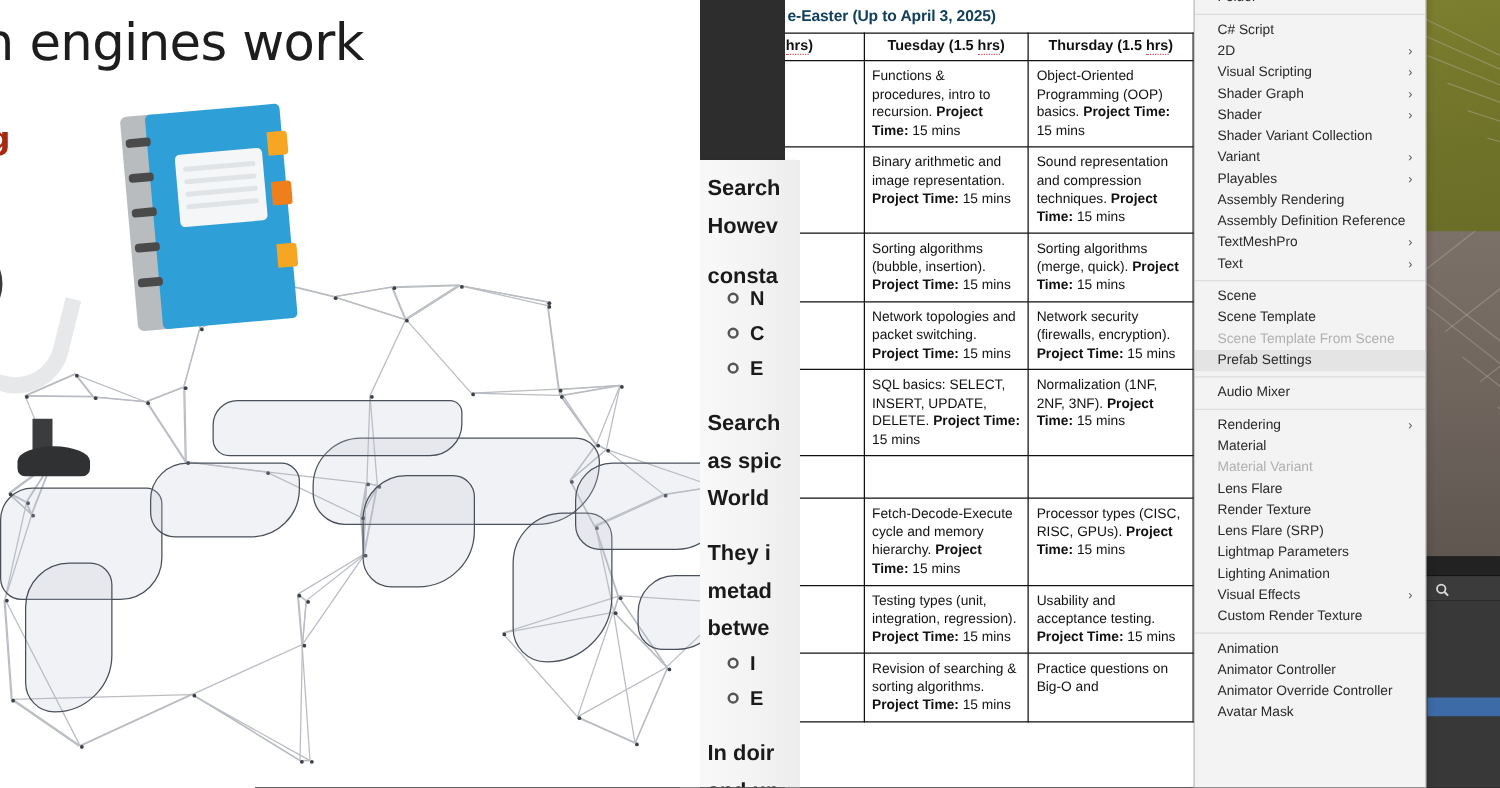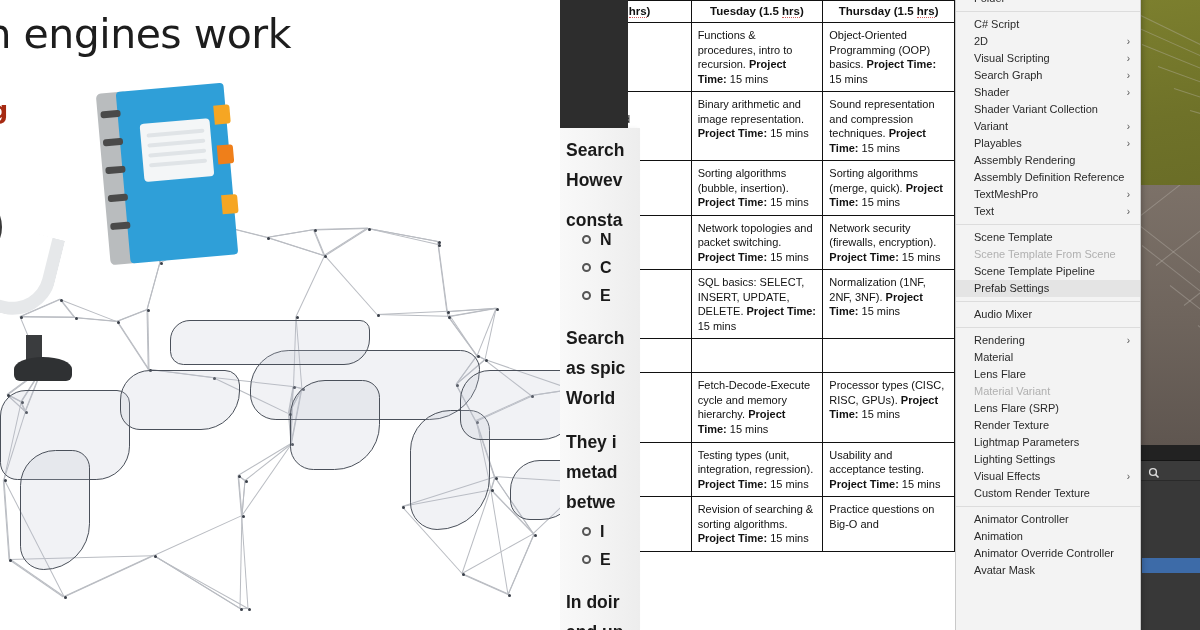--- a/index.html
+++ b/index.html
@@ -174,55 +174,56 @@
   </div>
   <div class="unity-list"></div>
   <div class="unity-sel-row"></div>
 
   <div class="menu" id="menu">
       <div class="menu-item"><span>Folder</span></div>
       <div class="menu-sep"></div>
       <div class="menu-item"><span>C# Script</span></div>
       <div class="menu-item"><span>2D</span><span class="menu-arrow">›</span></div>
       <div class="menu-item"><span>Visual Scripting</span><span class="menu-arrow">›</span></div>
-      <div class="menu-item"><span>Search Graph</span><span class="menu-arrow">›</span></div>
+      <div class="menu-item"><span>Shader Graph</span><span class="menu-arrow">›</span></div>
       <div class="menu-item"><span>Shader</span><span class="menu-arrow">›</span></div>
       <div class="menu-item"><span>Shader Variant Collection</span></div>
       <div class="menu-item"><span>Variant</span><span class="menu-arrow">›</span></div>
       <div class="menu-item"><span>Playables</span><span class="menu-arrow">›</span></div>
       <div class="menu-item"><span>Assembly Rendering</span></div>
       <div class="menu-item"><span>Assembly Definition Reference</span></div>
       <div class="menu-item"><span>TextMeshPro</span><span class="menu-arrow">›</span></div>
       <div class="menu-item"><span>Text</span><span class="menu-arrow">›</span></div>
       <div class="menu-sep"></div>
+      <div class="menu-item"><span>Scene</span></div>
       <div class="menu-item"><span>Scene Template</span></div>
       <div class="menu-item dim"><span>Scene Template From Scene</span></div>
-      <div class="menu-item"><span>Scene Template Pipeline</span></div>
       <div class="menu-item hl"><span>Prefab Settings</span></div>
       <div class="menu-sep"></div>
       <div class="menu-item"><span>Audio Mixer</span></div>
       <div class="menu-sep"></div>
       <div class="menu-item"><span>Rendering</span><span class="menu-arrow">›</span></div>
       <div class="menu-item"><span>Material</span></div>
+      <div class="menu-item dim"><span>Material Variant</span></div>
       <div class="menu-item"><span>Lens Flare</span></div>
-      <div class="menu-item dim"><span>Material Variant</span></div>
+      <div class="menu-item"><span>Render Texture</span></div>
       <div class="menu-item"><span>Lens Flare (SRP)</span></div>
-      <div class="menu-item"><span>Render Texture</span></div>
       <div class="menu-item"><span>Lightmap Parameters</span></div>
-      <div class="menu-item"><span>Lighting Settings</span></div>
+      <div class="menu-item"><span>Lighting Animation</span></div>
       <div class="menu-item"><span>Visual Effects</span><span class="menu-arrow">›</span></div>
       <div class="menu-item"><span>Custom Render Texture</span></div>
       <div class="menu-sep"></div>
+      <div class="menu-item"><span>Animation</span></div>
       <div class="menu-item"><span>Animator Controller</span></div>
-      <div class="menu-item"><span>Animation</span></div>
       <div class="menu-item"><span>Animator Override Controller</span></div>
       <div class="menu-item"><span>Avatar Mask</span></div>
     </div>
 
   <div class="tablepane">
+    <div class="tbl-title">e-Easter (Up to April 3, 2025)</div>
     <table class="sched">
       <colgroup>
           <col class="c1">
           <col class="c2">
           <col class="c3">
         </colgroup>
       <thead>
           <tr id="schedHead">
             <th>i <span class="uline">hrs</span>)</th>
             <th>Tuesday (1.5 <span class="uline">hrs</span>)</th>

